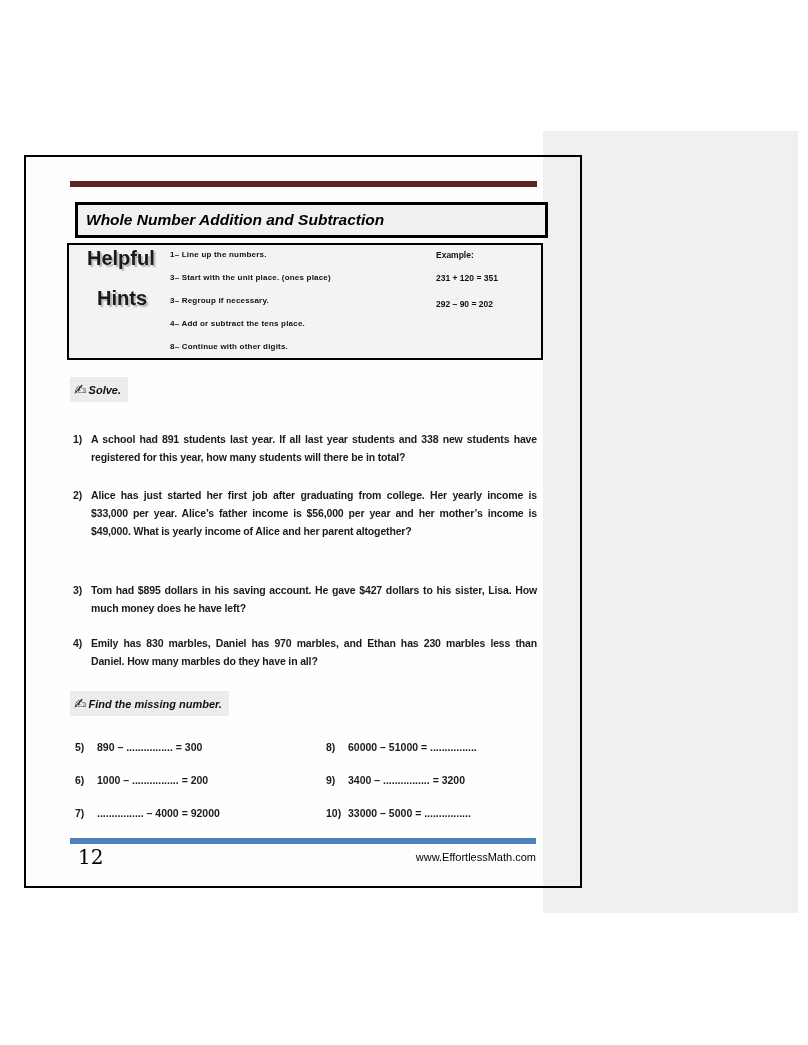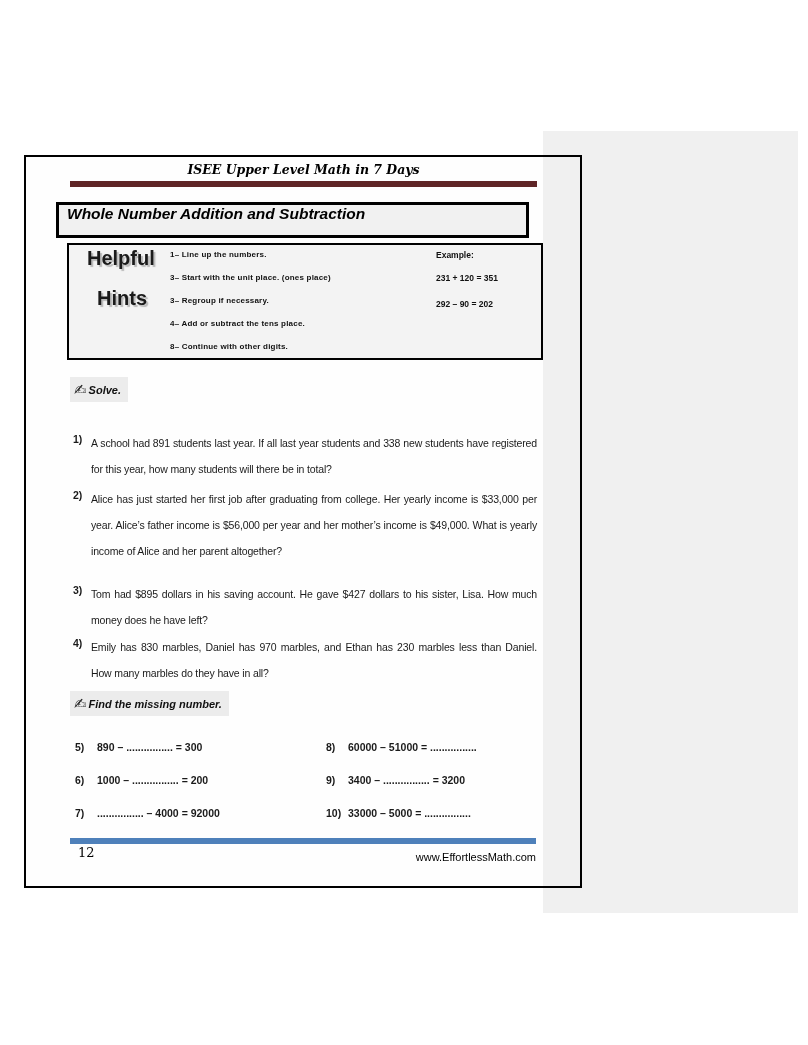--- a/index.html
+++ b/index.html
@@ -15,22 +15,22 @@
   .page-border { position: absolute; left: 24px; top: 155px; width: 558px; height: 733px; border: 2px solid #000; box-sizing: border-box; z-index: 3; pointer-events: none; }
 
   
   .book-title {
     position: absolute; left: 70px; top: 162px; width: 467px; text-align: center;
     font-family: "DejaVu Serif", serif; font-weight: bold; font-style: italic; font-size: 12.5px; color: #000;
   }
   .red-bar { position: absolute; left: 70px; top: 181px; width: 467px; height: 6px; background: #5f2526; }
 
   .title-box {
-    position: absolute; left: 56px; top: 202px; width: 473px; height: 36px; box-sizing: border-box;
-    border: 3px solid #000; background: #f1f1f1; display: flex; padding-left: 8px;
+    position: absolute; left: 75px; top: 202px; width: 473px; height: 36px; box-sizing: border-box;
+    border: 3px solid #000; background: #f1f1f1; display: flex; align-items: center; padding-left: 8px;
   }
   .title-box span { font-weight: bold; font-style: italic; font-size: 15.5px; color: #000; }
 
   
   .hints-box {
     position: absolute; left: 67px; top: 243px; width: 476px; height: 117px; box-sizing: border-box;
     border: 2.5px solid #000; background: #f3f3f3;
   }
   .hint-word {
     position: absolute; font-weight: bold; font-size: 20px; color: #1a1a1a;
@@ -49,43 +49,42 @@
     padding: 0 7px 0 4px;
   }
   .section-label .pen-icon { font-family: "DejaVu Sans", sans-serif; font-size: 15px; margin-right: 2px; font-style: normal; }
   .section-label .section-text { font-weight: bold; font-style: italic; font-size: 11px; color: #111; }
   .solve { left: 70px; top: 377px; }
   .find  { left: 70px; top: 691px; }
 
   
   .problem { position: absolute; left: 73px; width: 464px; display: flex; }
   .pnum { flex: none; width: 18px; font-weight: bold; font-size: 10.5px; line-height: 18px; }
-  .ptext { flex: 1; text-align: justify; font-weight: normal; font-size: 10.5px; line-height: 26px; letter-spacing: -0.15px; }
+  .ptext { flex: 1; text-align: justify; font-weight: bold; font-size: 10.5px; line-height: 18px; letter-spacing: -0.15px; }
   .p1 { top: 430px; } .p2 { top: 486px; } .p3 { top: 581px; } .p4 { top: 634px; }
 
   
   .mn { position: absolute; display: flex; font-weight: bold; font-size: 10.5px; }
   .mnnum { flex: none; width: 22px; }
   .mn-l { left: 75px; } .mn-r { left: 326px; }
   .row0 { top: 741px; } .row1 { top: 774px; } .row2 { top: 807px; }
 
   
   .blue-bar { position: absolute; left: 70px; top: 838px; width: 466px; height: 6px; background: #4e80ba; }
-  .page-number { position: absolute; left: 78px; top: 845px; font-family: "DejaVu Serif", serif; font-size: 13px; color: #000; }
+  .page-number { position: absolute; left: 78px; top: 845px; font-family: "DejaVu Serif", serif; font-size: 20px; color: #000; }
   .website { position: absolute; left: 336px; top: 851px; width: 200px; text-align: right; font-weight: normal; font-size: 11px; color: #000; }
 </style>
 </head>
 <body>
 
 <div class="canvas">
   <div class="page-bg"></div>
   <div class="shadow-block"></div>
 
   <div class="content">
-    <div class="book-title">ISEE Upper Level Math in 7 Days</div>
     <div class="red-bar"></div>
 
     <div class="title-box">
       <span>Whole Number Addition and Subtraction</span>
     </div>
 
     <div class="hints-box">
       <div class="hint-word hint-word1">Helpful</div>
       <div class="hint-word hint-word2">Hints</div>
       <div class="hint-step step0">1– Line up the numbers.</div>

